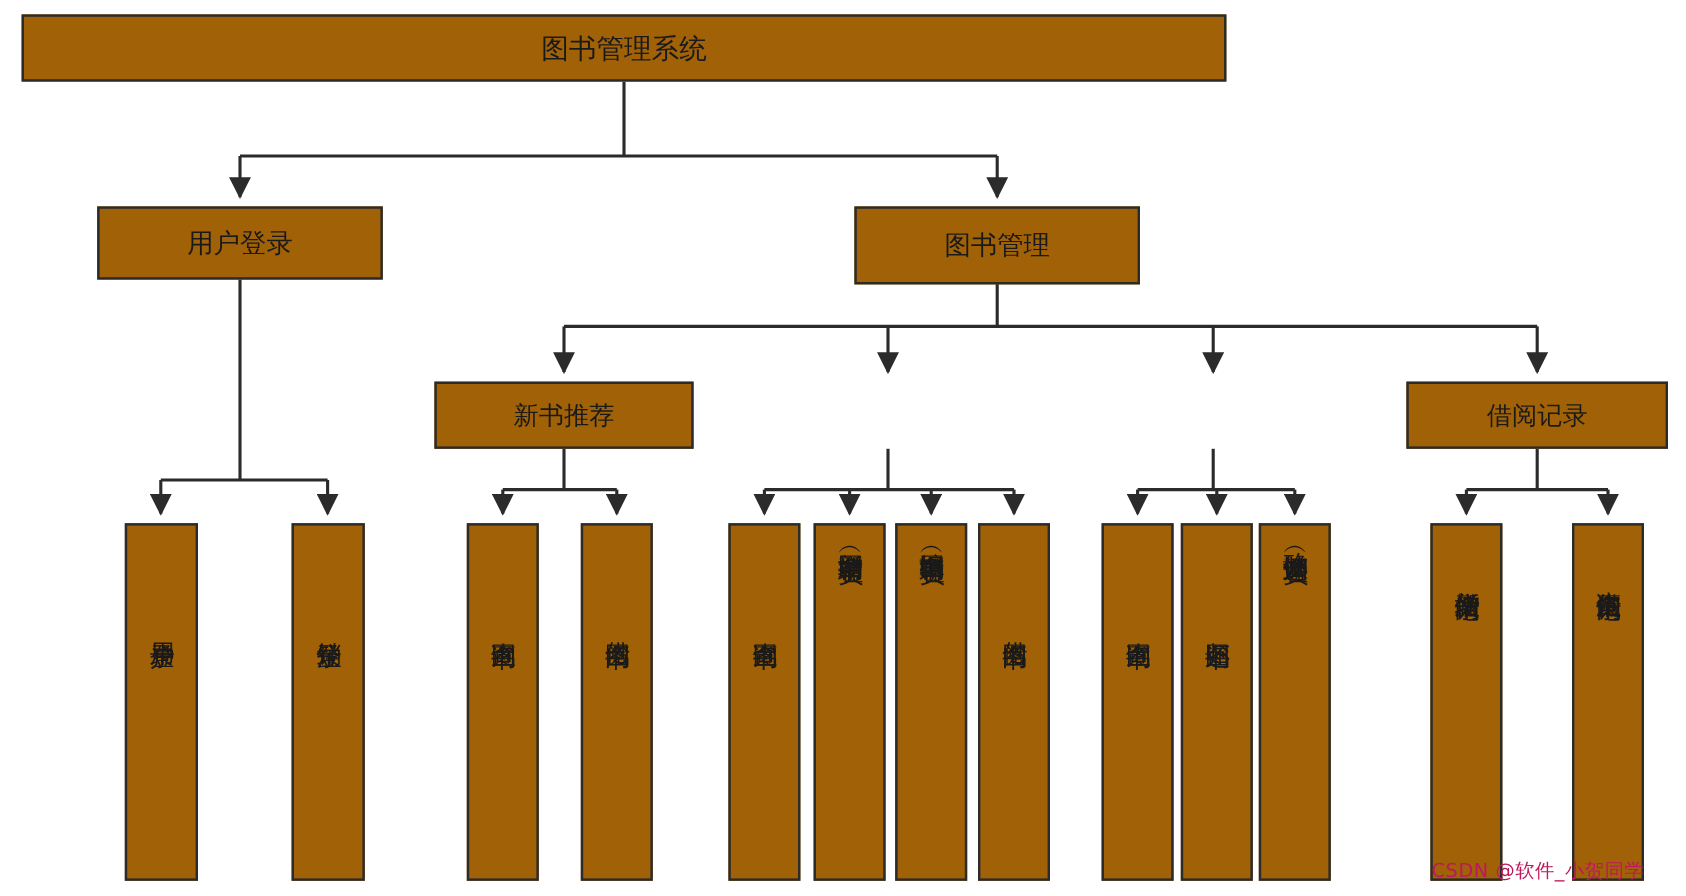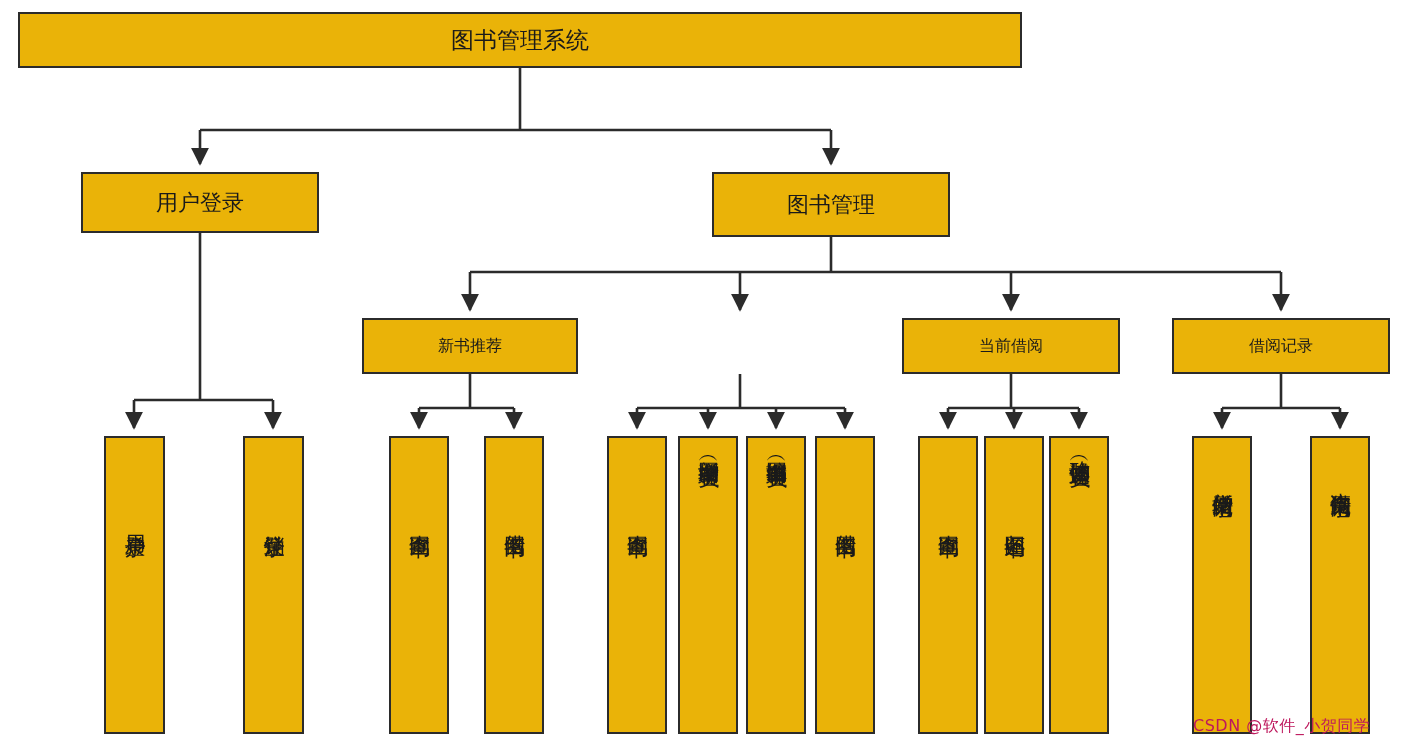--- a/index.html
+++ b/index.html
@@ -21,35 +21,35 @@
   #diagram-svg {
     position: absolute;
     left: 0;
     top: 0;
     width: 1405px;
     height: 747px;
   }
   .node {
     position: absolute;
     box-sizing: border-box;
-    background: #eab308;
+    background: #a16207;
     border: 2px solid #2b2b2b;
     display: flex;
     align-items: center;
     justify-content: center;
     color: #1a1a1a;
   }
   .node.root {
     font-size: 23px;
   }
   .node.level1 {
     font-size: 22px;
   }
   .node.level2 {
-    font-size: 16px;
+    font-size: 21px;
   }
   .node.leaf {
     align-items: flex-start;
     justify-content: center;
     padding-top: 10px;
   }
   .vlabel {
     writing-mode: vertical-rl;
     text-orientation: upright;
     font-size: 21px;
@@ -135,23 +135,20 @@
   <div class="node level1" style="left:81px; top:172px; width:238px; height:61px;">
     <span class="hlabel">用户登录</span>
   </div>
   <div class="node level1" style="left:712px; top:172px; width:238px; height:65px;">
     <span class="hlabel">图书管理</span>
   </div>
 
   <div class="node level2" style="left:362px; top:318px; width:216px; height:56px;">
     <span class="hlabel">新书推荐</span>
   </div>
-  <div class="node level2" style="left:902px; top:318px; width:218px; height:56px;">
-    <span class="hlabel">当前借阅</span>
-  </div>
   <div class="node level2" style="left:1172px; top:318px; width:218px; height:56px;">
     <span class="hlabel">借阅记录</span>
   </div>
 
   <div class="node leaf" style="left:104px; top:436px; width:61px; height:298px; padding-top:80px;">
     <span class="vlabel">用户登录</span>
   </div>
   <div class="node leaf" style="left:243px; top:436px; width:61px; height:298px; padding-top:80px;">
     <span class="vlabel">注销登录</span>
   </div>

